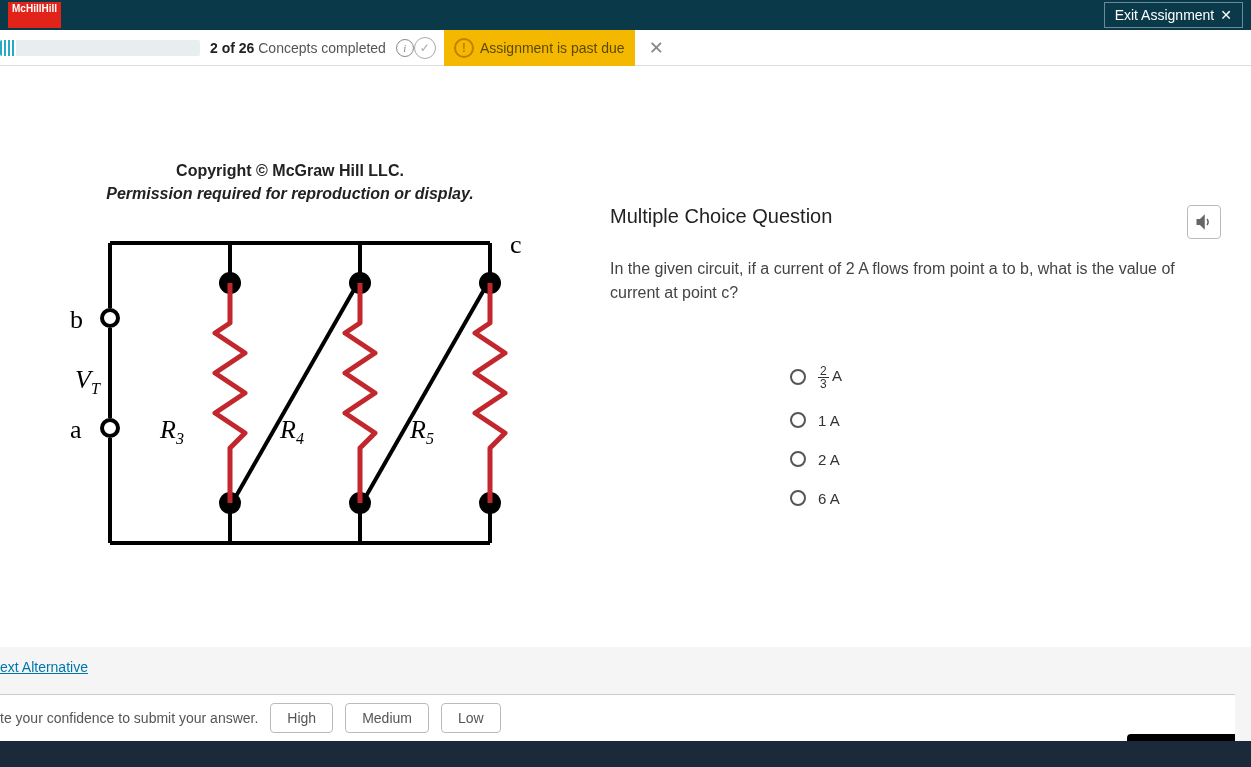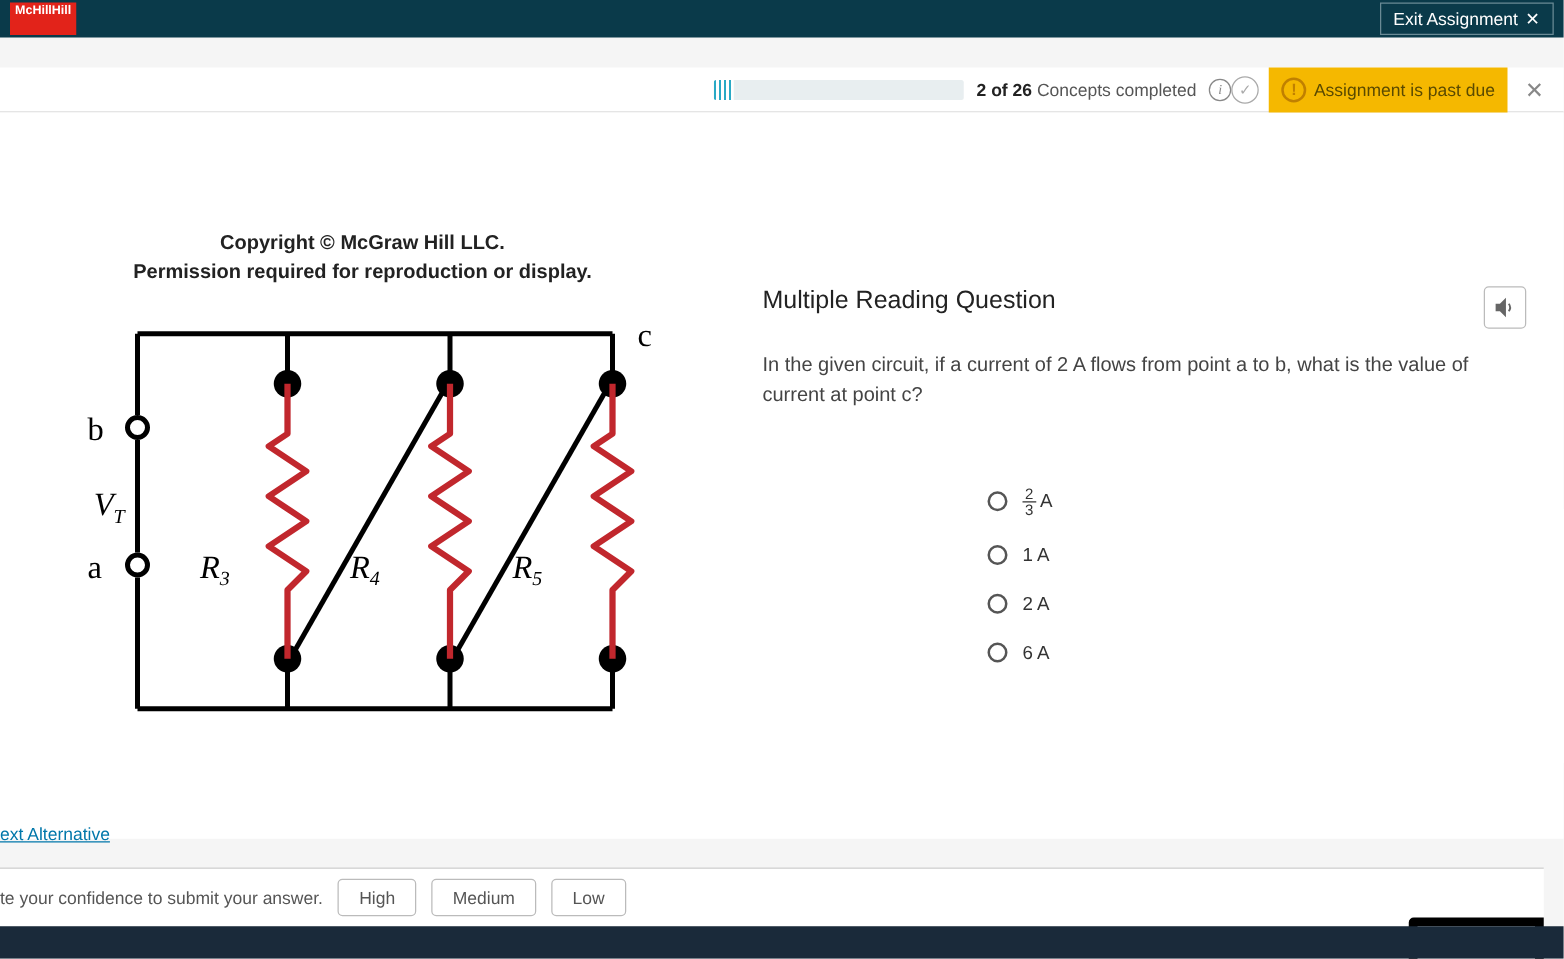--- a/index.html
+++ b/index.html
@@ -41,24 +41,23 @@
     display: flex;
     align-items: flex-start;
     gap: 6px;
     margin-left: 48px;
   }
   .progress-row {
     background: #fff;
     height: 36px;
     display: flex;
     align-items: center;
-    justify-content: flex-end;
+    justify-content: flex-start;
     padding: 0 10px 0 0;
     border-bottom: 1px solid #ddd;
-    margin-top: 24px;
   }
   .progress-left { display: flex; align-items: center; gap: 10px; }
   .progress-bar {
     width: 200px;
     height: 16px;
     background: #e8eef0;
     border-radius: 2px;
     overflow: hidden;
     display: flex;
   }
@@ -95,21 +94,21 @@
     display: flex;
     padding: 20px 10px 0 10px;
     gap: 40px;
     background: #fff;
     height: calc(100% - 66px - 120px);
     align-items: center;
   }
   .left-col { width: 560px; }
   .caption { text-align: center; font-size: 16px; color: #222; line-height: 1.4; margin-bottom: 8px; }
   .caption .line1 { font-weight: bold; }
-  .caption .line2 { font-weight: bold; }
+  .caption .line2 { font-weight: bold; font-style: italic; }
   .diagram { width: 480px; height: 360px; margin: 0 auto; position: relative; }
 
   .right-col { flex: 1; padding-right: 20px; }
   .q-header { display: flex; justify-content: space-between; align-items: flex-start; }
   .q-title { font-size: 20px; color: #222; font-weight: 500; }
   .speaker-btn {
     width: 34px; height: 34px; border: 1px solid #bbb; border-radius: 4px;
     display: flex; align-items: center; justify-content: center; cursor: pointer;
     color: #666; font-size: 16px;
   }
@@ -245,21 +244,21 @@
           <text x="110" y="225"><tspan>R</tspan><tspan font-size="16" dy="6">3</tspan></text>
           <text x="230" y="225"><tspan>R</tspan><tspan font-size="16" dy="6">4</tspan></text>
           <text x="360" y="225"><tspan>R</tspan><tspan font-size="16" dy="6">5</tspan></text>
         </g>
       </svg>
     </div>
   </div>
 
   <div class="right-col">
     <div class="q-header">
-      <div class="q-title">Multiple Reading Question</div>
+      <div class="q-title">Multiple Choice Question</div>
       <div class="speaker-btn">
         <svg width="18" height="18" viewBox="0 0 24 24" fill="none" stroke="#666" stroke-width="2">
           <polygon points="3,9 7,9 12,4 12,20 7,15 3,15" fill="#666"></polygon>
           <path d="M16 8 Q19 12 16 16"></path>
         </svg>
       </div>
     </div>
     <div class="q-text">In the given circuit, if a current of 2 A flows from point a to b, what is the value of current at point c?</div>
     <div class="options">
 

